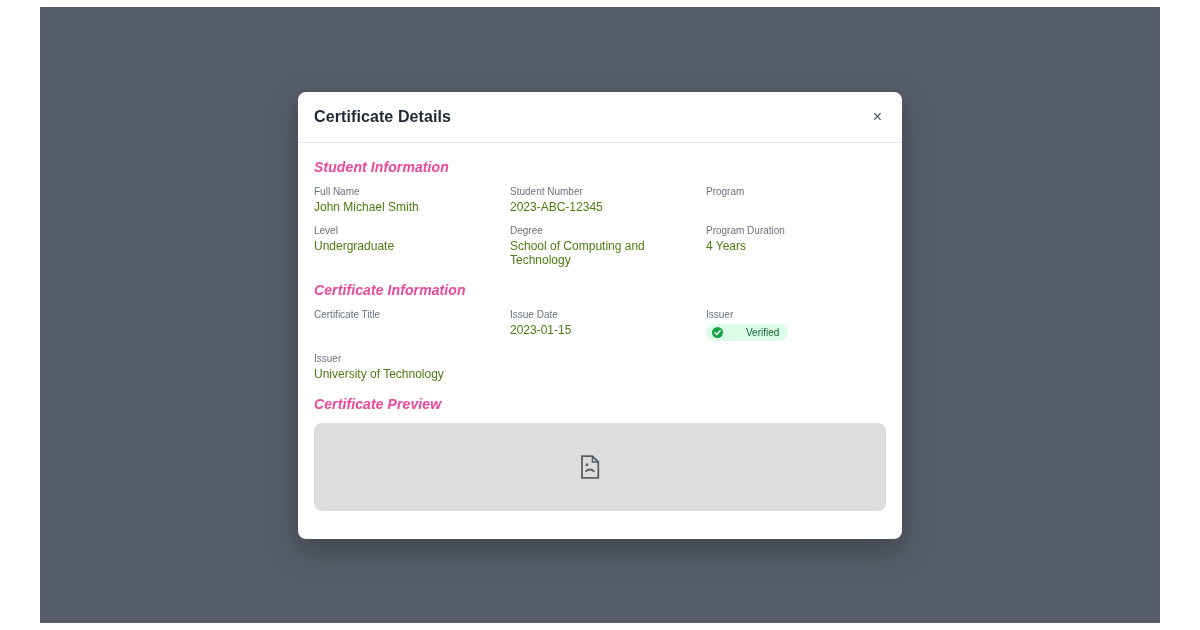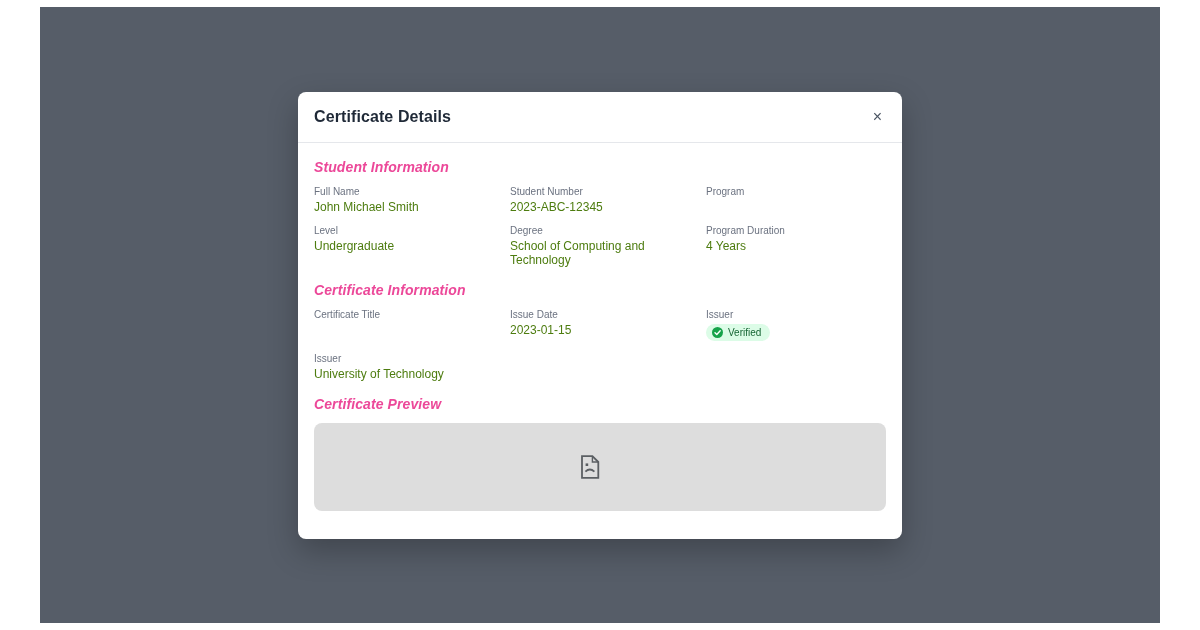--- a/index.html
+++ b/index.html
@@ -68,21 +68,21 @@
     color: #6B7280;
     margin-bottom: 3px;
   }
   .field-value {
     font-size: 12px;
     color: #4d7c0f;
   }
   .badge {
     display: inline-flex;
     align-items: center;
-    gap: 5px;
+    gap: 23px;
     background: #DCFCE7;
     color: #166534;
     font-size: 10px;
     border-radius: 999px;
     padding: 3px 9px 3px 6px;
     margin-top: 1px;
   }
   .badge svg { display: block; }
   .preview-box {
     margin-top: 2px;

